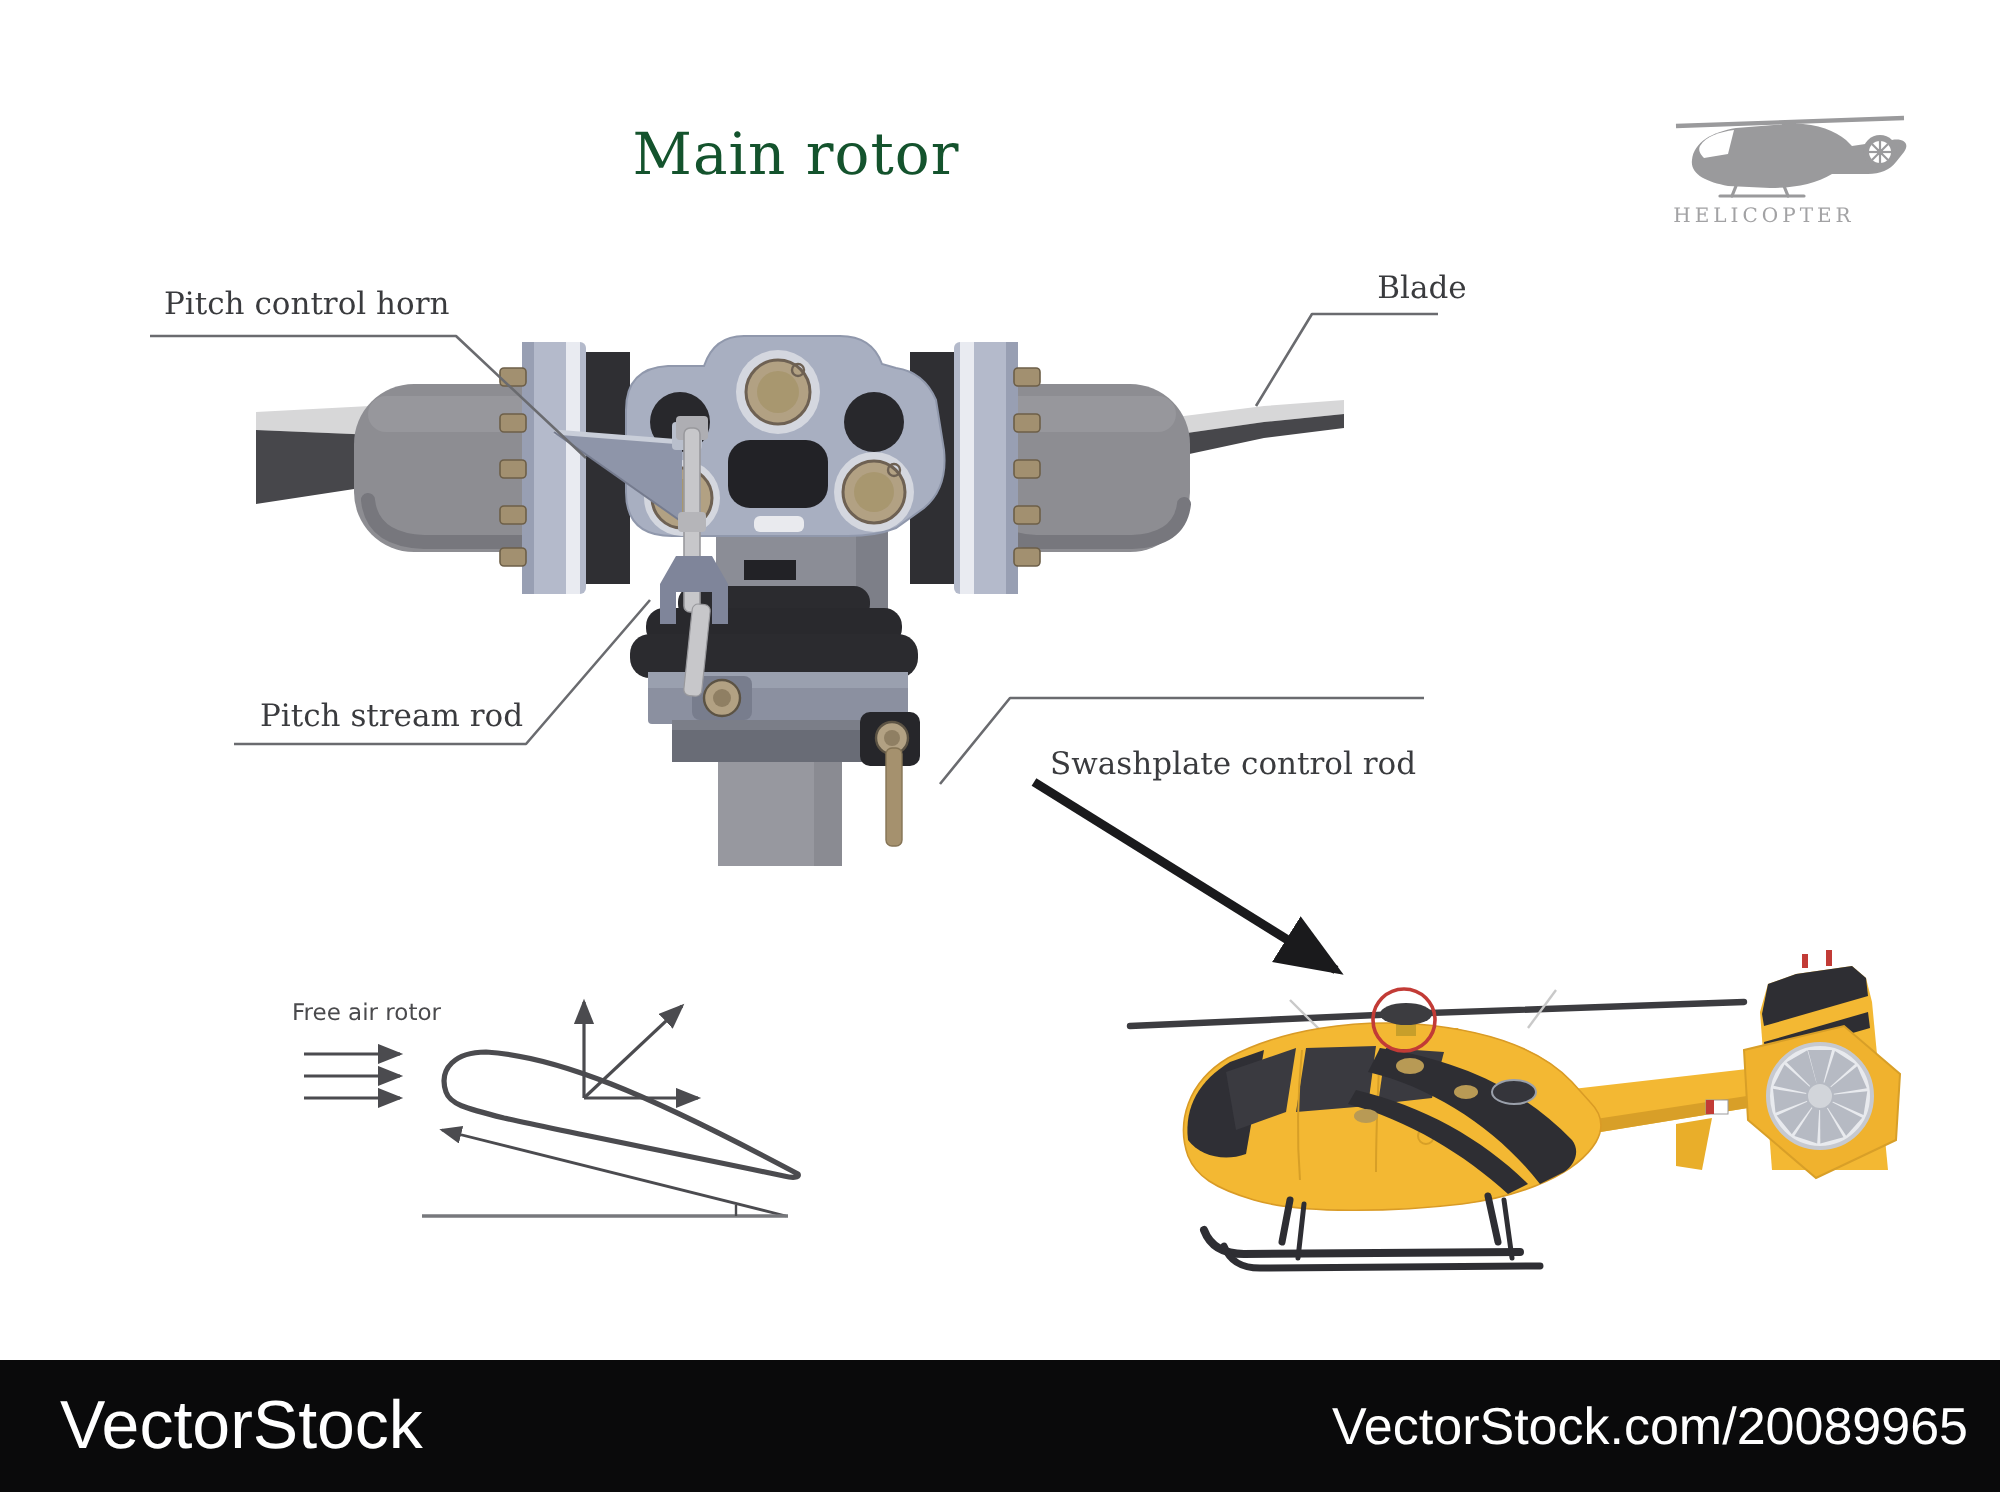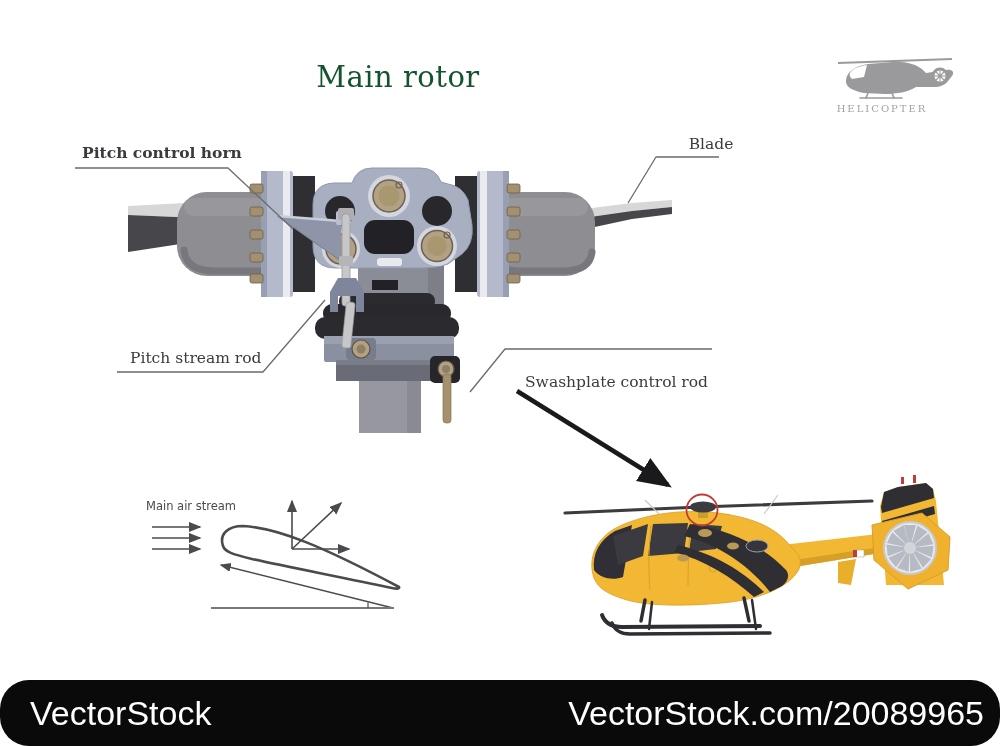--- a/index.html
+++ b/index.html
@@ -10,41 +10,41 @@
     overflow:hidden;
     font-family:"DejaVu Serif", serif;
   }
   .art{position:absolute;left:0;top:0;}
   .txt{position:absolute;white-space:nowrap;color:#3d3f43;}
   .title{
     left:398px;top:60px;transform:translateX(-50%);
     font-size:29px;color:#14532d;letter-spacing:.5px;
   }
   .lbl{font-size:15.5px;color:#3a3b3e;}
-  .lbl-horn{left:82px;top:143px;font-weight:bold;}
+  .lbl-horn{left:82px;top:143px;}
   .lbl-blade{left:711px;top:135px;transform:translateX(-50%);}
   .lbl-rod{left:130px;top:349px;}
   .lbl-swash{left:525px;top:325px;margin-top:48px;}
   .lbl-air{
     left:146px;top:499px;
     font-family:"DejaVu Sans", sans-serif;
     font-size:11.5px;color:#4a4a4d;
   }
   .corner-label{
     left:862px;top:103px;transform:translateX(-50%);
     font-size:10px;letter-spacing:2px;color:#a2a2a4;margin-left:20px;
   }
   .footer{
     position:absolute;left:0;top:680px;width:1000px;height:66px;
     background:#0a0a0b;
     display:flex;align-items:center;justify-content:space-between;
-    font-family:"Liberation Sans", sans-serif;color:#ffffff;border-radius:29px;
+    font-family:"Liberation Sans", sans-serif;color:#ffffff;
   }
   .footer .logo{font-size:34px;font-weight:500;margin-left:30px;letter-spacing:0;}
-  .footer .ref{font-size:34px;font-weight:400;margin-right:16px;}
+  .footer .ref{font-size:26px;font-weight:400;margin-right:16px;}
 </style>
 </head>
 <body>
 
 <div class="page">
 
   <svg class="art" width="1000" height="680" viewBox="0 0 1000 680">
     <defs>
       <marker id="ah-big" markerWidth="9" markerHeight="8" refX="6.5" refY="3" orient="auto" markerUnits="strokeWidth">
         <path d="M0,0 L7.5,3 L0,6 Z" fill="#1a1a1c"></path>
@@ -307,21 +307,21 @@
     </g>
   </svg>
 
   <div class="txt title">Main rotor</div>
 
   <div class="txt lbl lbl-horn">Pitch control horn</div>
   <div class="txt lbl lbl-blade">Blade</div>
   <div class="txt lbl lbl-rod">Pitch stream rod</div>
   <div class="txt lbl lbl-swash">Swashplate control rod</div>
 
-  <div class="txt lbl-air">Main air stream</div>
+  <div class="txt lbl-air">Free air rotor</div>
 
   <div class="txt corner-label">HELICOPTER</div>
 
   <div class="footer">
     <span class="logo">VectorStock</span>
     <span class="ref">VectorStock.com/20089965</span>
   </div>
 
 </div>
 

